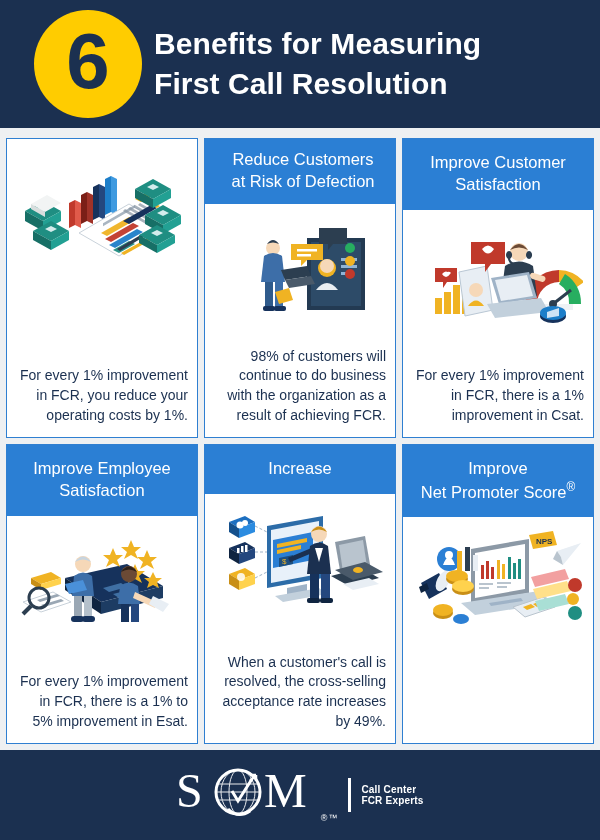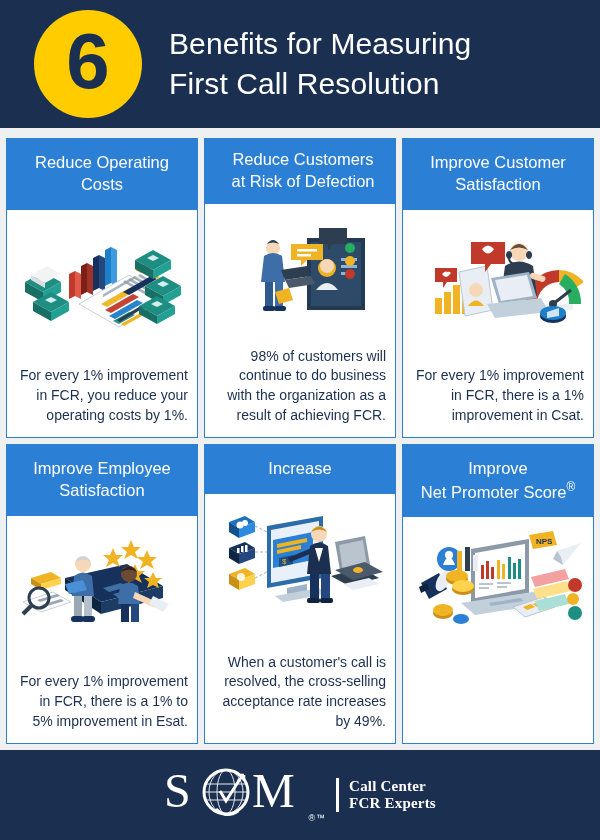--- a/index.html
+++ b/index.html
@@ -29,23 +29,23 @@
     display: flex; align-items: center; justify-content: center;
     flex: 0 0 auto;
   }
   #badge-six .num {
     font-size: 78px; line-height: 78px;
     font-weight: 700; color: #1b3050;
     font-family: "Liberation Sans", sans-serif;
     position: relative; top: -3px;
   }
   #header-title {
-    margin-left: 27px; color: #fff;
+    margin-left: 12px; color: #fff;
     font-size: 30px; line-height: 1.33;
-    font-weight: 400;
+    font-weight: 700;
     letter-spacing: 0.1px;
   }
   #header-title .l2 { display: block; }
 
   
   #grid-area {
     position: absolute; left: 0; top: 128px;
     width: 600px; height: 622px;
     background: #eef0f2;
     padding: 10px 6px 8px 6px;
@@ -109,23 +109,22 @@
   #logo-marks {
     position: absolute; right: -2px; bottom: 2px;
     color: #fff; font-size: 9px; letter-spacing: 1px;
   }
   #logo-divider {
     width: 3px; height: 34px; background: #fff;
     margin: 0 10px 0 12px;
   }
   #logo-tag {
     color: #fff; font-weight: 700;
-    font-size: 15px; line-height: 1.14;
+    font-size: 10px; line-height: 1.14;
     letter-spacing: 0.2px;
-    font-family: Liberation Serif, serif;
   }
   #logo-tag .l2 { display: block; }
 </style>
 </head>
 <body>
 
 <div id="page">
 
   <div id="header">
     <div id="badge-six">
@@ -135,24 +134,20 @@
       <span>Benefits for Measuring</span>
       <span class="l2">First Call Resolution</span>
     </div>
   </div>
 
   <div id="grid-area">
 
     <div class="row">
 
       <div class="card">
-        <div class="card-header tall">
-          <span>Reduce Operating</span><br>
-          <span>Costs</span>
-        </div>
         <div class="card-body">
           <div class="illus">
             <svg width="170" height="110" viewBox="0 0 170 110">
               <g stroke="none">
 
                 <g>
                   <polygon points="8,62 26,52 44,62 26,72" fill="#1f8e82"></polygon>
                   <polygon points="8,62 26,72 26,82 8,72" fill="#176f66"></polygon>
                   <polygon points="26,72 44,62 44,72 26,82" fill="#22a093"></polygon>
                   <polygon points="20,60 26,57 32,60 26,63" fill="#d4ecec"></polygon>

